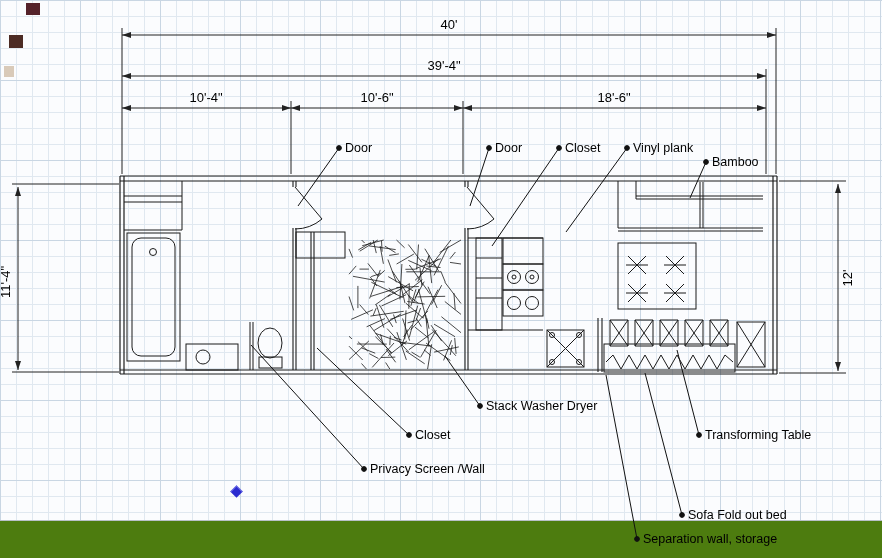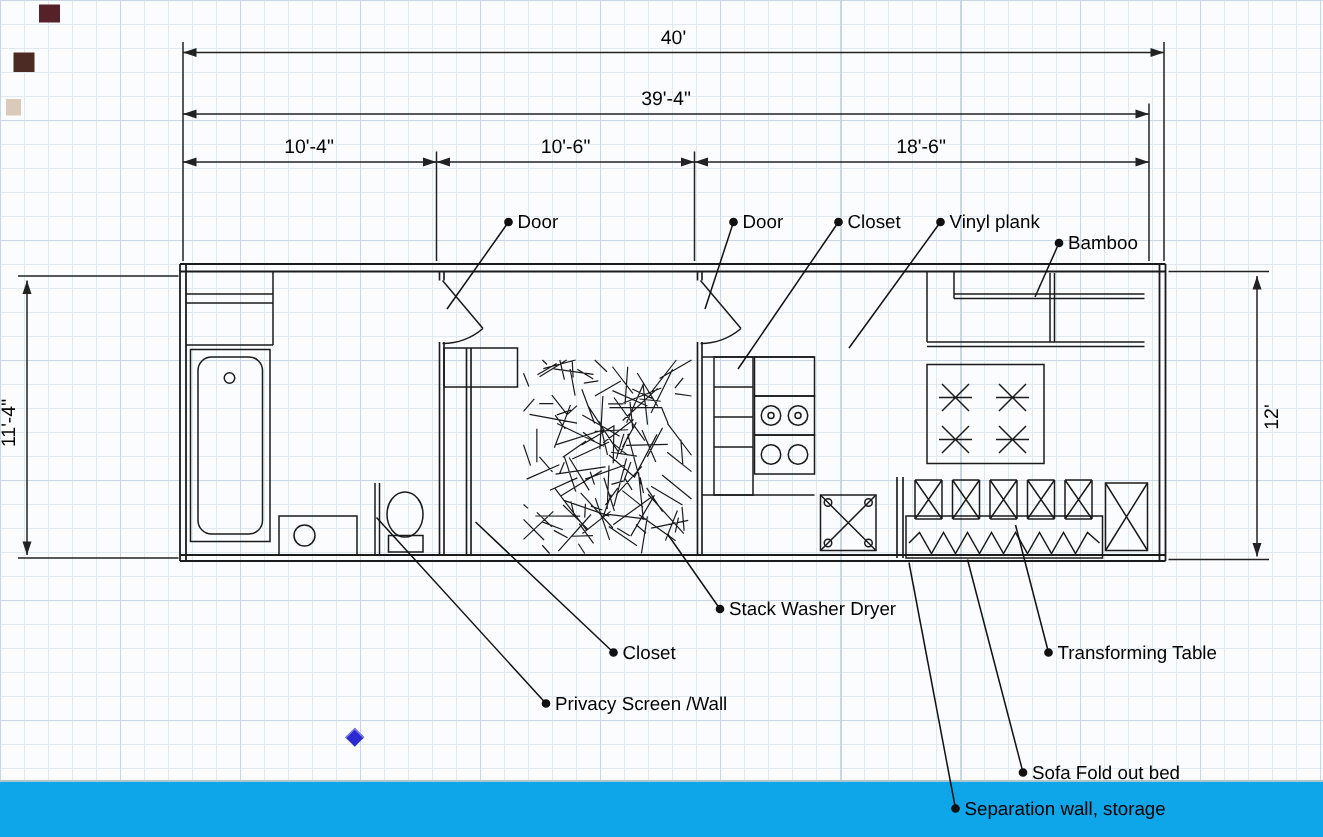--- a/index.html
+++ b/index.html
@@ -1,19 +1,19 @@
 <!DOCTYPE html>
 <html><head>
 <meta charset="utf-8">
 <style>
   * { margin: 0; padding: 0; box-sizing: border-box; }
   html, body { width: 882px; height: 558px; overflow: hidden; background: #fff; }
   body { font-family: "Liberation Sans", sans-serif; }
 
-  .stage { position: relative; width: 882px; height: 558px; background: #0ea5e9; }
+  .stage { position: relative; width: 882px; height: 558px; background: #4d7c0f; }
 
   
   .paper {
     position: absolute; left: 0; top: 0; width: 882px; height: 521px;
     background-color: #fbfcfe;
     background-image:
       repeating-linear-gradient(to right,  #c9d6e3 0 1px, transparent 1px 80px),
       repeating-linear-gradient(to bottom, #c9d6e3 0 1px, transparent 1px 80px),
       repeating-linear-gradient(to right,  #e0e8f0 0 1px, transparent 1px 16px),
       repeating-linear-gradient(to bottom, #e0e8f0 0 1px, transparent 1px 16px);

